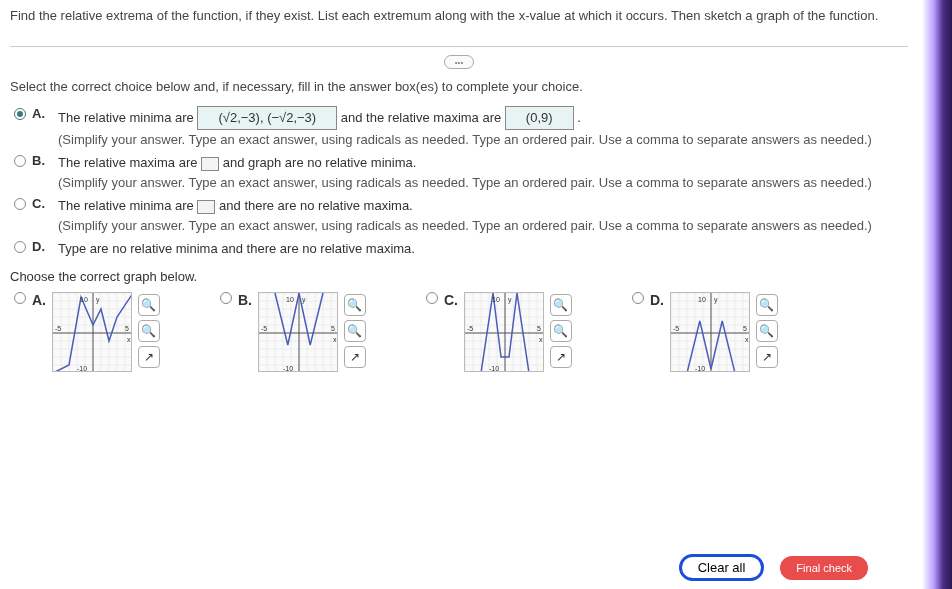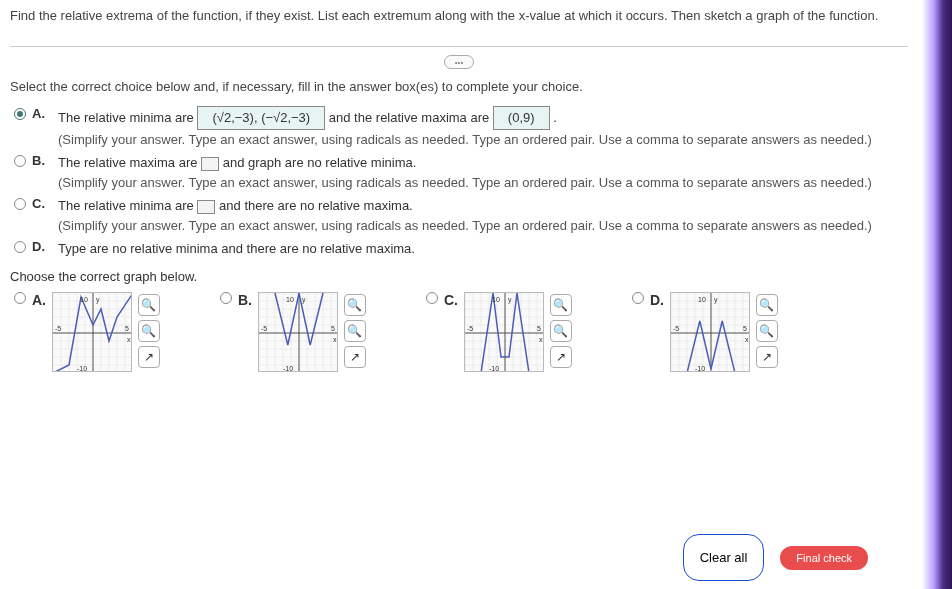--- a/index.html
+++ b/index.html
@@ -61,21 +61,21 @@
       content:""; width:6px;height:6px;border-radius:50%;background:#477;
     }
     .radio.selected { border-color:#477;}
     .choice-label { font-weight: bold; margin-right: 8px; width:18px; font-size:13px;}
     .choice-body { flex: 1; font-size:13px; line-height:1.5;}
     .choice-body .line { display:block; }
     .answer-box {
       display: inline-block;
       border: 1px solid #888;
       background: #e8f4f4;
-      padding: 1px 14px;
+      padding: 1px 20px;
       font-family: Arial;
     }
     .blank-box {
       display: inline-block;
       width: 18px; height: 14px;
       border: 1px solid #888;
       background: #f4f4f4;
       vertical-align: middle;
     }
     .hint { color: #555; }
@@ -97,23 +97,23 @@
     }
     .bottom-bar {
       position:absolute;
       bottom:8px;
       right:50px;
       display:flex;
       gap:16px;
       align-items:center;
     }
     .btn-clear{
-      border:1px solid #1d4ed8;
+      border:3px solid #1d4ed8;
       border-radius:16px;
-      padding:15px 16px;
+      padding:3px 16px;
       background:#fff;
       font-size:13px;
       cursor:pointer;
     }
     .btn-final{
       border:none;
       border-radius:16px;
       padding:6px 16px;
       background:#e84c4c;
       color:#fff;

